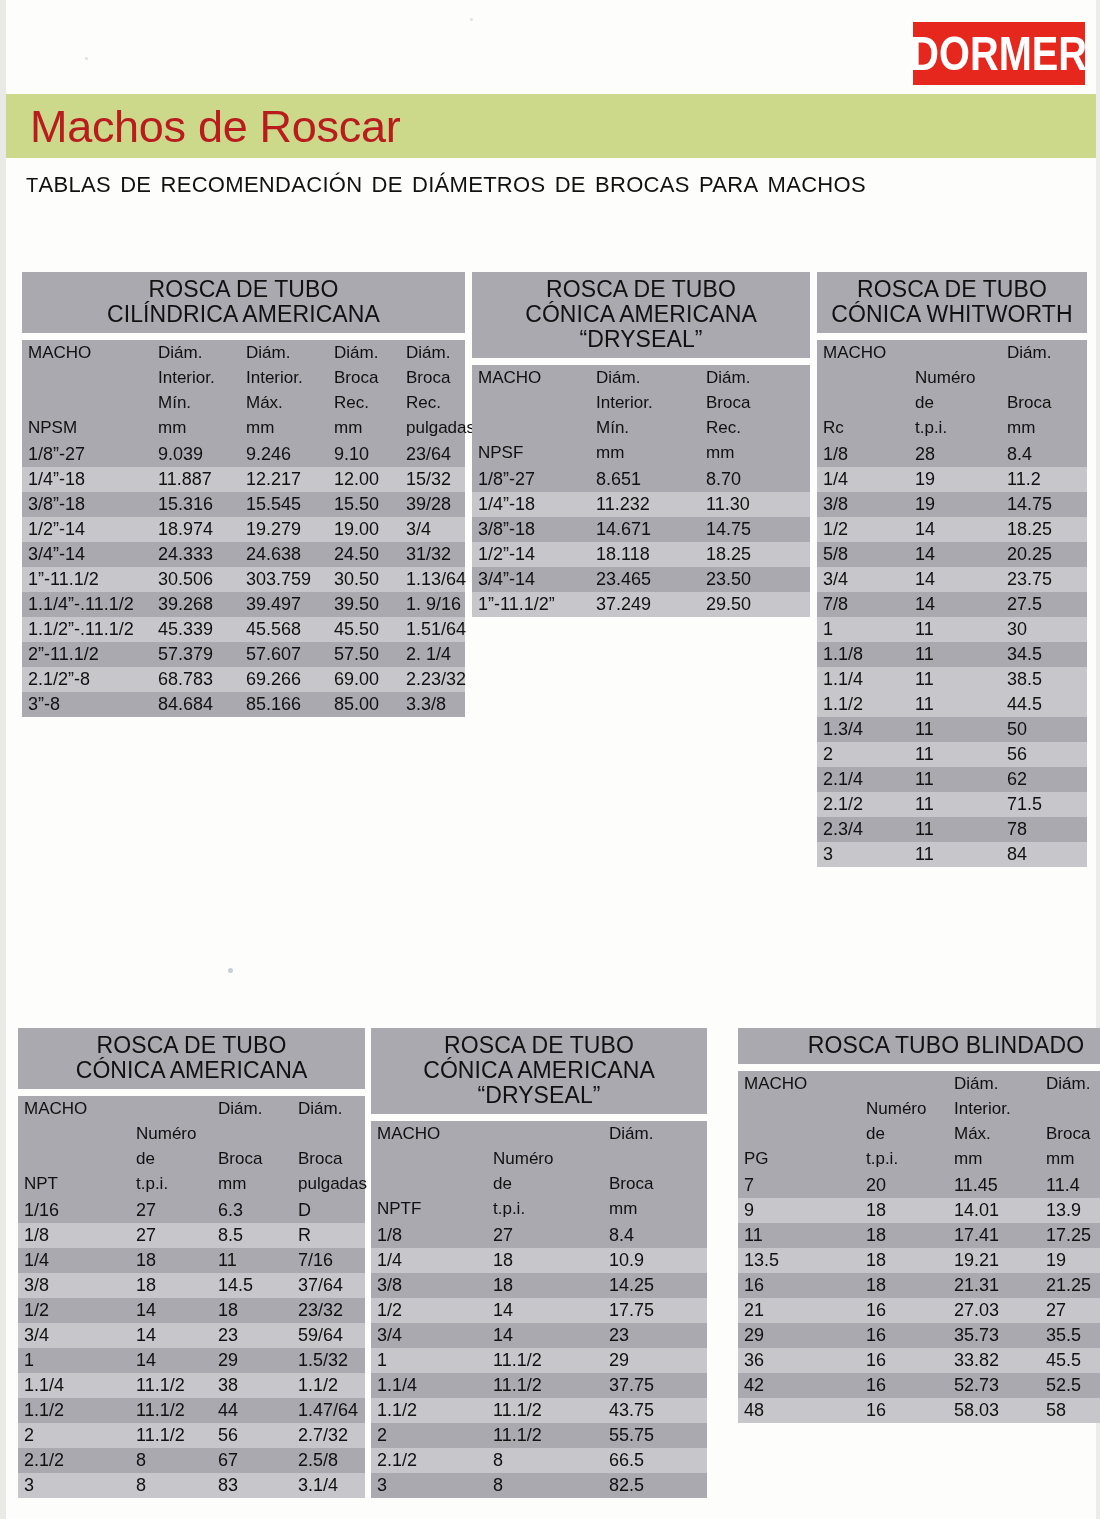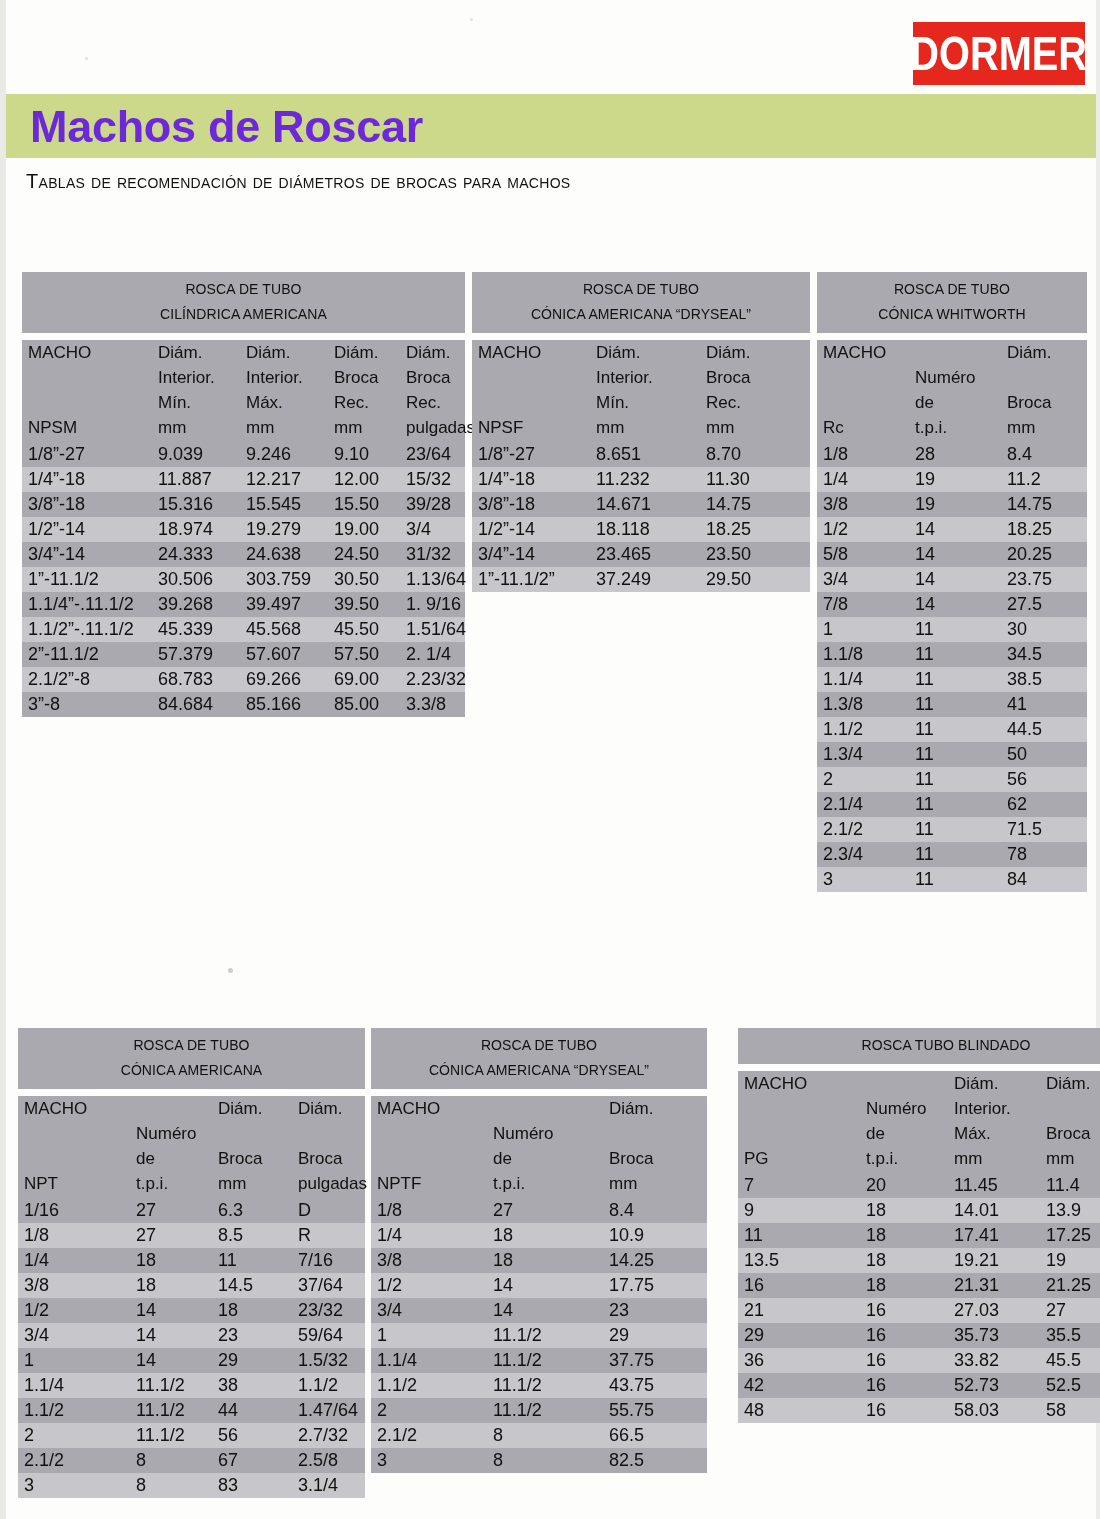--- a/index.html
+++ b/index.html
@@ -64,47 +64,47 @@
   .green-band {
     position: absolute;
     left: 6px; top: 94px;
     width: 1090px; height: 64px;
     background: #ccd98b;
   }
   .page-title {
     position: absolute;
     left: 30px; top: 98px;
     font-size: 45px;
-    font-weight: bold;
+    font-weight: normal;
     letter-spacing: -0.3px;
-    color: #6d28d9;
+    color: #b91c1c;
     line-height: 57px;
     white-space: nowrap;
   }
   .page-subtitle {
     position: absolute;
     left: 26px; top: 163px;
-    font-size: 20px;
+    font-size: 32px;
     letter-spacing: .3px;
     color: #111;
     white-space: nowrap;
     font-variant: small-caps;
     text-transform: lowercase;
   }
   .page-subtitle::first-letter { font-size: 28px; }
 
   
   .tbl {
     position: absolute;
     box-sizing: border-box;
   }
   .tbl-title {
     background: #a9a9af;
     text-align: center;
-    font-size: 14px;
+    font-size: 23px;
     line-height: 25px;
     padding: 5px 0 6px 0;
     color: #111;
     letter-spacing: .1px;
     white-space: pre-line;
   }
   .tbl-gap { height: 7px; background: #fdfdfb; }
 
   table.grid {
     border-collapse: collapse;
@@ -421,25 +421,20 @@
         </tr>
         <tr class="body-row dark">
           <td class="cell-pad num">1.1/8</td>
           <td class="cell-pad num">11</td>
           <td class="cell-pad num">34.5</td>
         </tr>
         <tr class="body-row light">
           <td class="cell-pad num">1.1/4</td>
           <td class="cell-pad num">11</td>
           <td class="cell-pad num">38.5</td>
-        </tr>
-        <tr class="body-row dark">
-          <td class="cell-pad num">1.3/8</td>
-          <td class="cell-pad num">11</td>
-          <td class="cell-pad num">41</td>
         </tr>
         <tr class="body-row light">
           <td class="cell-pad num">1.1/2</td>
           <td class="cell-pad num">11</td>
           <td class="cell-pad num">44.5</td>
         </tr>
         <tr class="body-row dark">
           <td class="cell-pad num">1.3/4</td>
           <td class="cell-pad num">11</td>
           <td class="cell-pad num">50</td>

